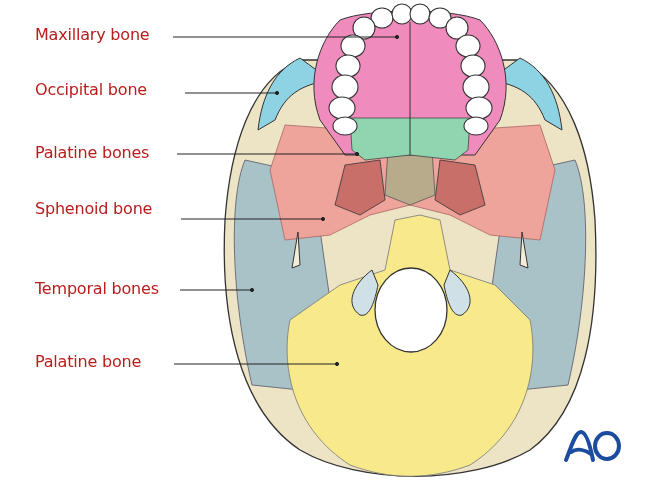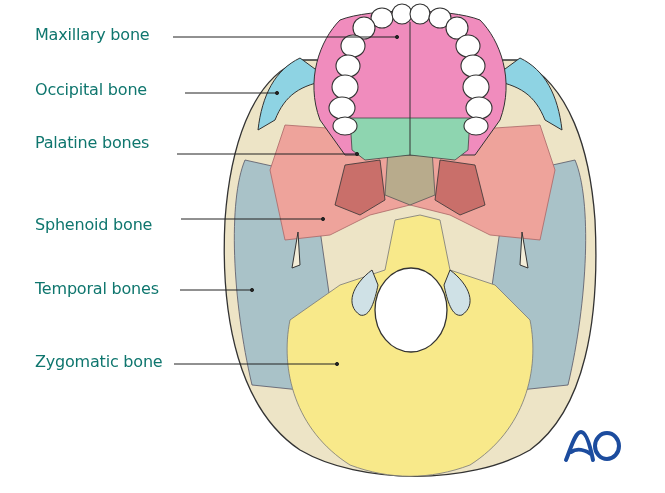--- a/index.html
+++ b/index.html
@@ -1,17 +1,17 @@
 <!DOCTYPE html>
 <html><head>
 <meta charset="utf-8">
 <style>
   html,body{margin:0;padding:0;background:#fff;}
   body{width:665px;height:493px;position:relative;overflow:hidden;font-family:"DejaVu Sans","Liberation Sans",sans-serif;}
-  .label{position:absolute;left:35px;font-size:16px;color:#0f766e;white-space:nowrap;line-height:18px;letter-spacing:-0.2px;}
+  .label{position:absolute;left:35px;font-size:16px;color:#b91c1c;white-space:nowrap;line-height:18px;letter-spacing:-0.2px;}
   svg.art{position:absolute;left:0;top:0;}
   .logo{position:absolute;left:563px;top:428px;}
 </style>
 </head>
 <body>
 
 <svg class="art" width="665" height="493" viewBox="0 0 665 493">
 
   <path d="M300,60 C250,80 230,150 225,220 C220,320 240,410 300,450 C360,485 470,485 530,450 C585,410 600,320 595,220 C590,150 570,85 520,60 Z" fill="#ede4c6" stroke="#333" stroke-width="1.3"></path>
 
@@ -72,21 +72,21 @@
       <circle cx="323" cy="219" r="1.6"></circle>
     <line x1="180" y1="290" x2="252" y2="290"></line>
       <circle cx="252" cy="290" r="1.6"></circle>
     <line x1="174" y1="364" x2="337" y2="364"></line>
       <circle cx="337" cy="364" r="1.6"></circle>
   </g>
 </svg>
 
 <div class="label" style="top:26px">Maxillary bone</div>
 <div class="label" style="top:81px">Occipital bone</div>
-<div class="label" style="top:134px">Palatine bones</div>
-<div class="label" style="top:216px">Sphenoid bone</div>
+<div class="label" style="top:144px">Palatine bones</div>
+<div class="label" style="top:200px">Sphenoid bone</div>
 <div class="label" style="top:280px">Temporal bones</div>
-<div class="label" style="top:353px">Zygomatic bone</div>
+<div class="label" style="top:353px">Palatine bone</div>
 
 <svg class="logo" width="60" height="36" viewBox="0 0 60 36">
   <path d="M3,32 C8,20 12,4 18,4 C24,4 28,22 30,32 M8,24 C14,20 22,22 28,26" fill="none" stroke="#1c4c9e" stroke-width="4" stroke-linecap="round"></path>
   <ellipse cx="44" cy="18" rx="12" ry="13" fill="none" stroke="#1c4c9e" stroke-width="4"></ellipse>
 </svg>
 
 </body></html>

